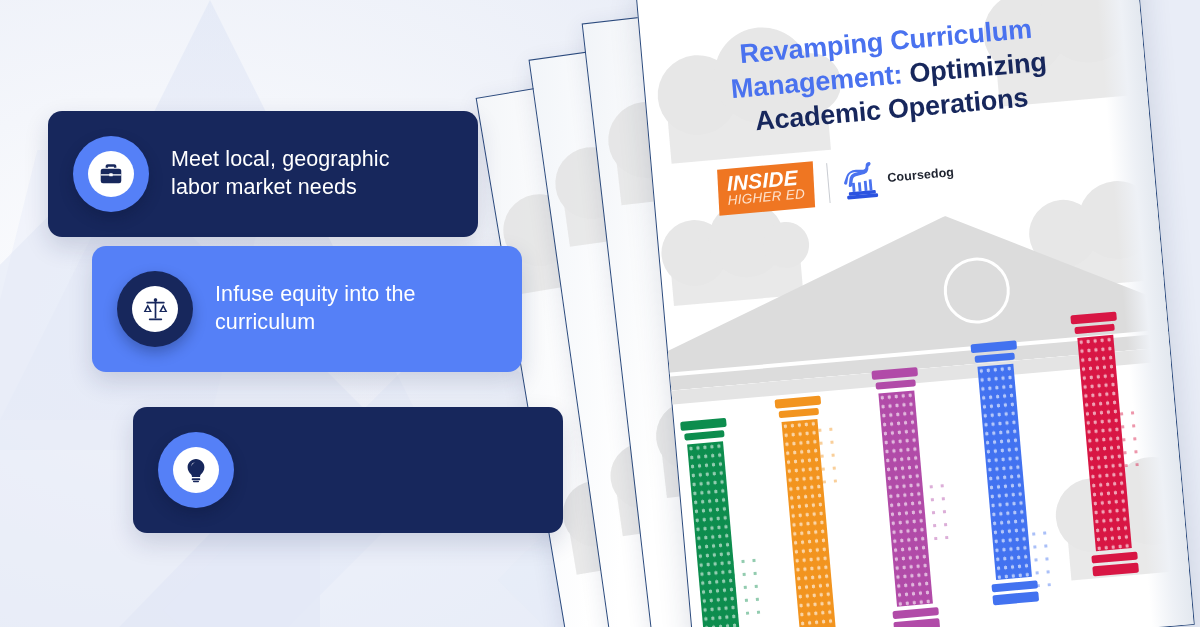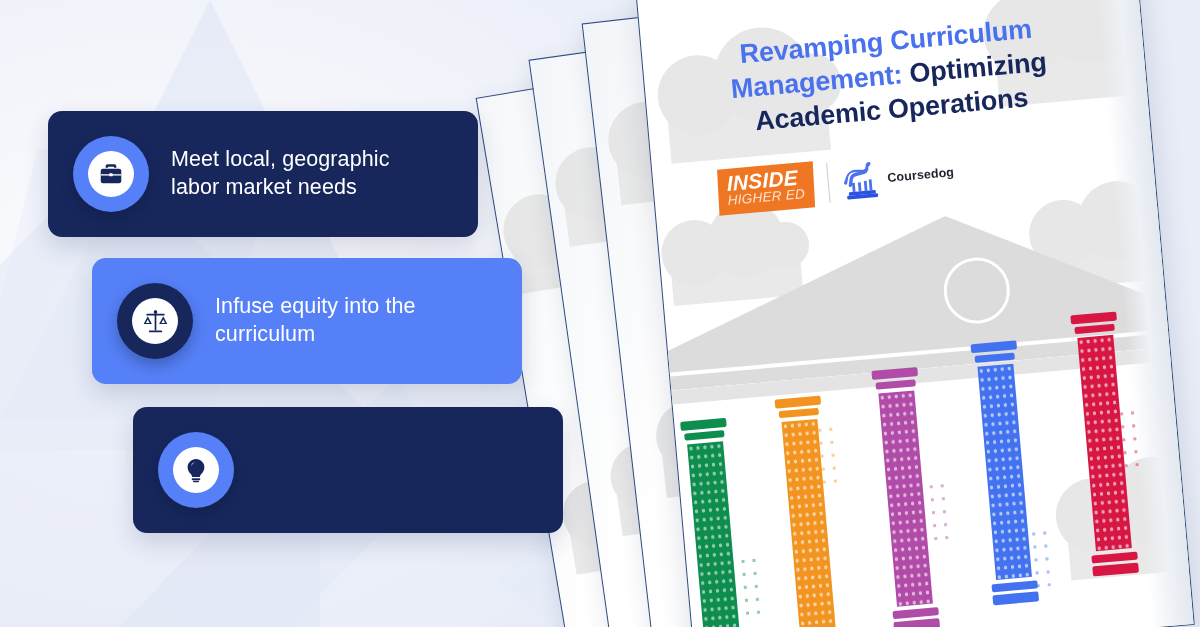--- a/index.html
+++ b/index.html
@@ -51,21 +51,21 @@
   
   .cards{position:absolute;left:0;top:0;width:620px;height:627px;padding-left:8px;}
   .card{
     position:absolute;
     display:flex;align-items:center;
     border-radius:14px;
     box-shadow:0 10px 24px rgba(23,37,84,.16);
     box-sizing:border-box;
   }
   .card-1{left:48px;top:111px;width:430px;height:126px;background:#17275c;}
-  .card-2{left:92px;top:258px;width:430px;height:126px;background:#5580f7;}
+  .card-2{left:92px;top:246px;width:430px;height:126px;background:#5580f7;}
   .card-3{left:133px;top:407px;width:430px;height:126px;background:#17275c;}
 
   .icon-wrap{
     position:relative;flex:0 0 auto;
     width:76px;height:76px;border-radius:50%;
     display:flex;align-items:center;justify-content:center;
     margin-left:25px;
     box-shadow:0 6px 14px rgba(10,20,50,.30);
   }
   .icon-blue{background:#5580f7;}

